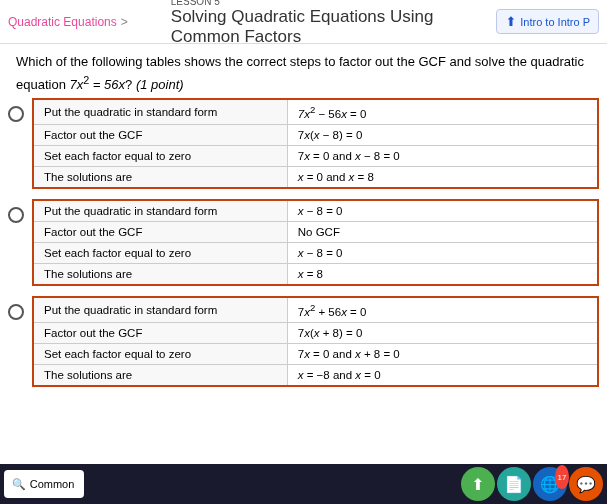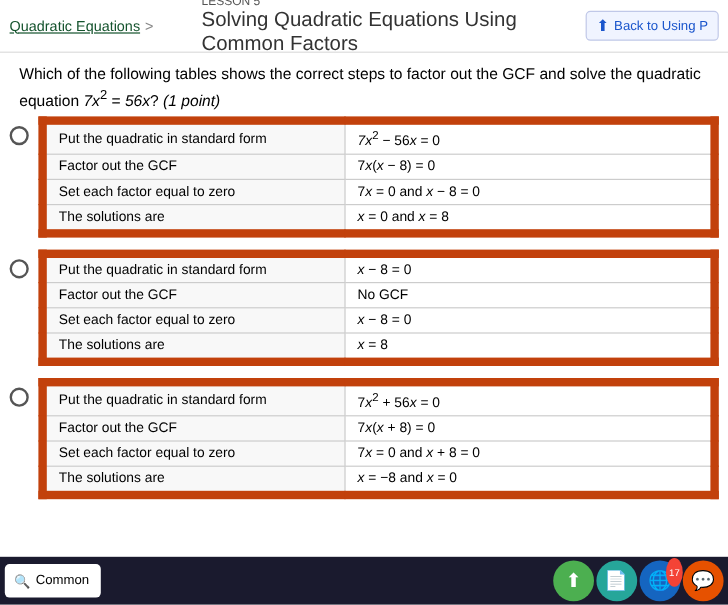--- a/index.html
+++ b/index.html
@@ -22,23 +22,22 @@
       height: 44px;
     }
     .breadcrumb {
       display: flex;
       align-items: center;
       flex: 1;
       font-size: 12px;
       color: #555;
     }
     .breadcrumb-item {
-      color: #14532d;
-      cursor: pointer;
-      text-decoration: underline;
+      color: #ec4899;
+      cursor: pointer;
     }
     .breadcrumb-sep {
       margin: 0 4px;
       color: #888;
     }
     .lesson-info {
       display: flex;
       flex-direction: column;
       flex: 2;
     }
@@ -96,21 +95,21 @@
       border: 2px solid #555;
       margin-top: 8px;
       flex-shrink: 0;
       cursor: pointer;
       background: #fff;
     }
     .option-table-wrap {
       flex: 1;
     }
     .option-table {
-      border: 7px solid #c2410c;
+      border: 2px solid #c2410c;
       width: 100%;
       border-collapse: collapse;
       font-size: 11.5px;
     }
     .option-table td {
       border: 1px solid #ccc;
       padding: 4px 10px;
       vertical-align: middle;
     }
     .option-table td:first-child {
@@ -192,21 +191,21 @@
   <div class="breadcrumb">
     <span class="breadcrumb-item">Quadratic Equations</span>
     <span class="breadcrumb-sep">&gt;</span>
   </div>
   <div class="lesson-info">
     <span class="lesson-label">LESSON 5</span>
     <span class="lesson-title">Solving Quadratic Equations Using Common Factors</span>
   </div>
   <button class="back-btn">
     <span class="back-btn-icon">⬆</span>
-    <span>Back to Using P</span>
+    <span>Intro to Intro P</span>
   </button>
 </div>
 
 <div class="question-area">
   <span>Which of the following tables shows the correct steps to factor out the GCF and solve the quadratic equation <span class="math">7x</span><sup>2</sup> = <span class="math">56x</span>? <em>(1 point)</em></span>
 </div>
 
 <div class="options-container">
 
   <div class="option-row">

